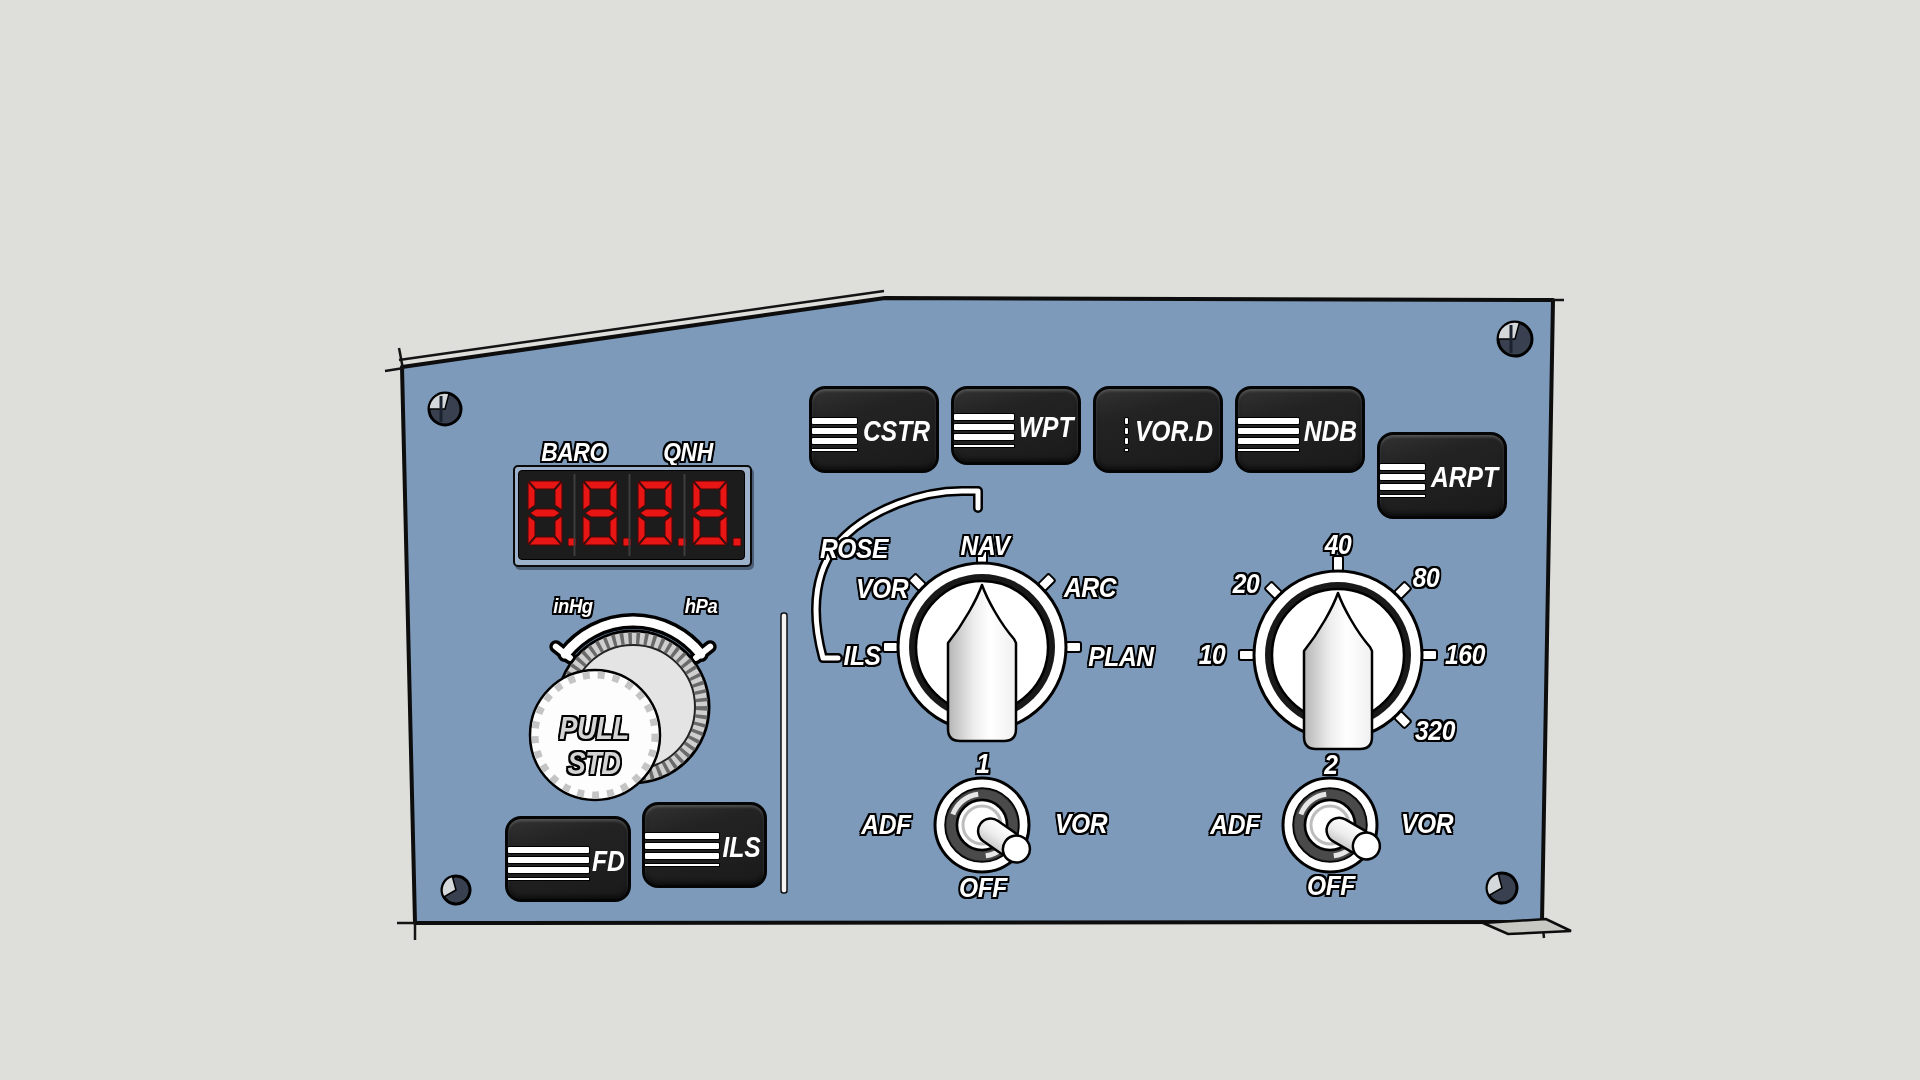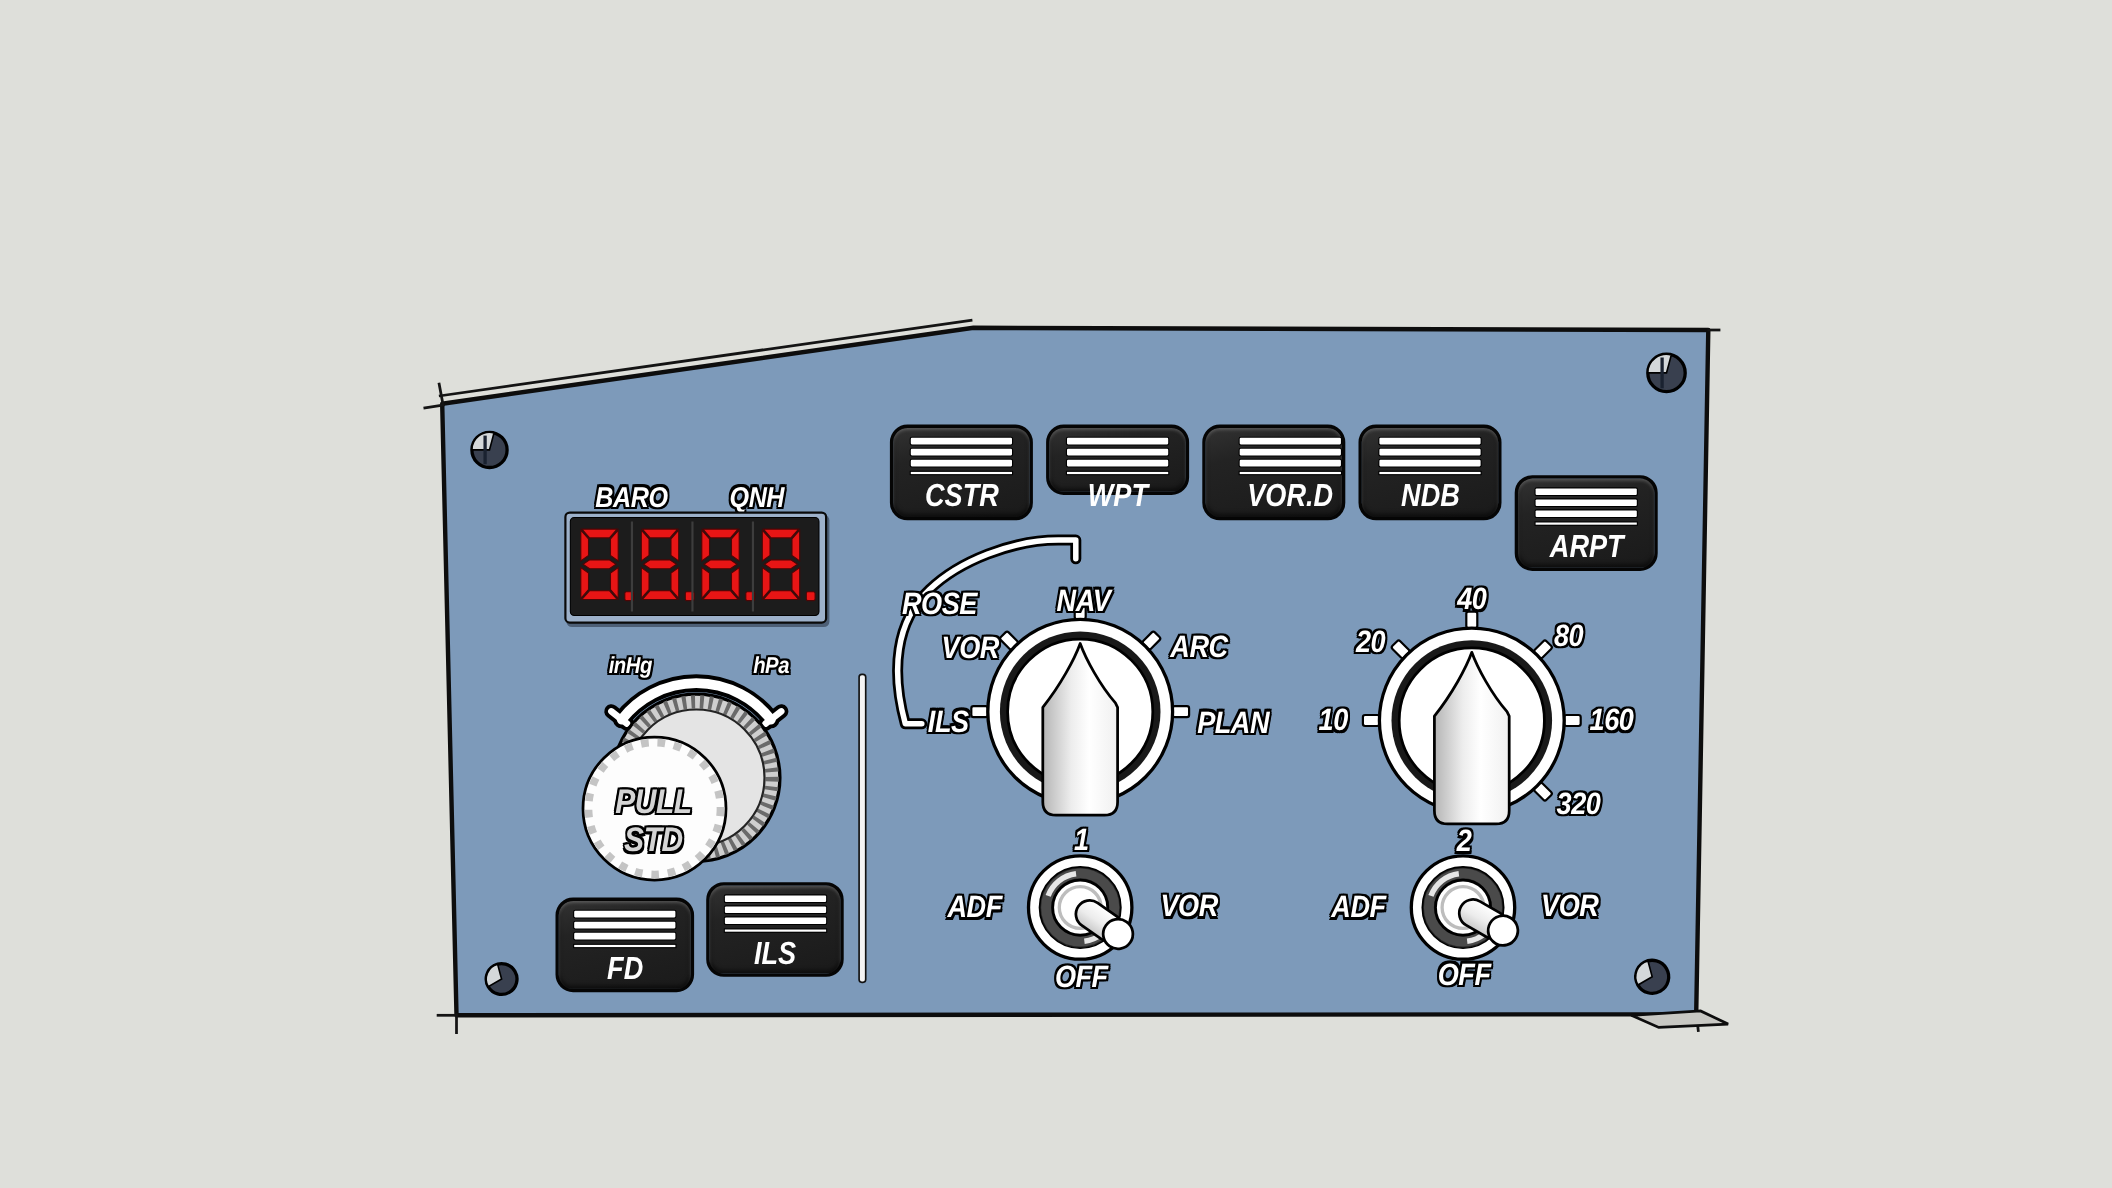--- a/index.html
+++ b/index.html
@@ -24,21 +24,21 @@
   .plabel.grey{color:#d4d4d4;font-size:31px;}
 
   
   .pushbtn{
     position:absolute;
     box-sizing:border-box;
     background:linear-gradient(165deg,#323232 0%,#232323 30%,#1a1a1a 100%);
     border:3px solid #050505;
     border-radius:16px;
     box-shadow:inset 0 2px 3px rgba(255,255,255,.20), inset 0 -3px 4px rgba(0,0,0,.55);
-    display:flex;flex-direction:column;align-items:center;
+    display:flex;flex-direction:row;align-items:center;
   }
   .pushbtn .bars{margin-top:9px;width:92px;}
   .pushbtn .bar{height:6px;background:#fff;border-radius:1px;box-shadow:0 0 0 1px #000;}
   .pushbtn .bar + .bar{margin-top:4px;}
   .pushbtn .barline{height:2px;background:#fff;margin-top:5px;box-shadow:0 0 0 1px #000;}
   .pushbtn .btn-label{
     margin-top:4px;color:#fff;font-weight:bold;font-size:29px;
     transform:scaleX(0.85);letter-spacing:0;
   }
 
@@ -297,21 +297,21 @@
 
   <div class="pushbtn" style="left:809px;top:386px;width:130px;height:87px;">
     <div class="bars">
       <div class="bar"></div>
         <div class="bar"></div>
         <div class="bar"></div>
         <div class="barline"></div>
     </div>
     <div class="btn-label">CSTR</div>
   </div>
-  <div class="pushbtn" style="left:951px;top:386px;width:130px;height:64px;">
+  <div class="pushbtn" style="left:951px;top:386px;width:130px;height:79px;">
     <div class="bars">
       <div class="bar"></div>
         <div class="bar"></div>
         <div class="bar"></div>
         <div class="barline"></div>
     </div>
     <div class="btn-label">WPT</div>
   </div>
   <div class="pushbtn" style="left:1093px;top:386px;width:130px;height:87px;padding-left:29px;">
     <div class="bars">

